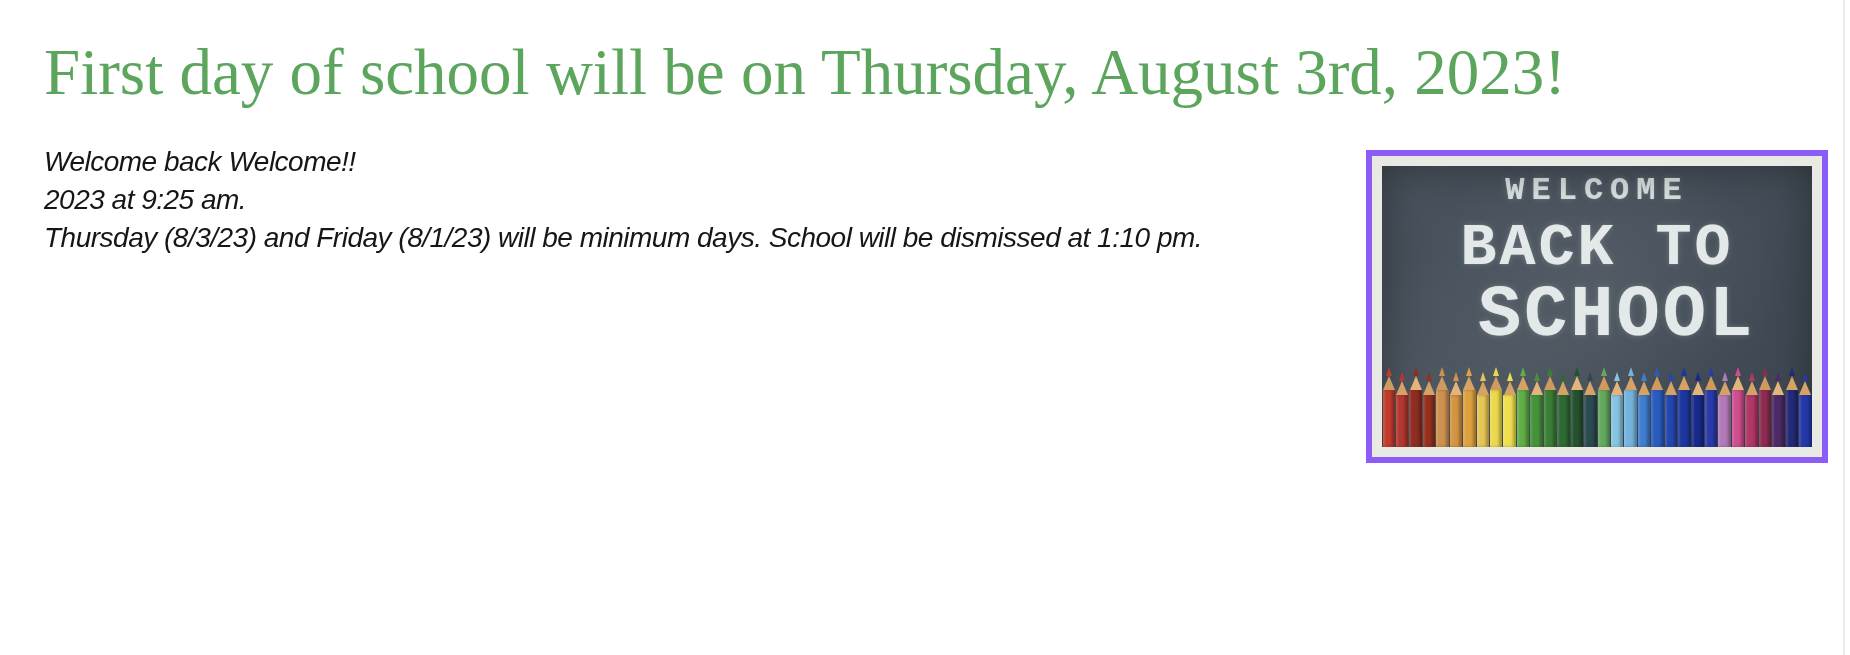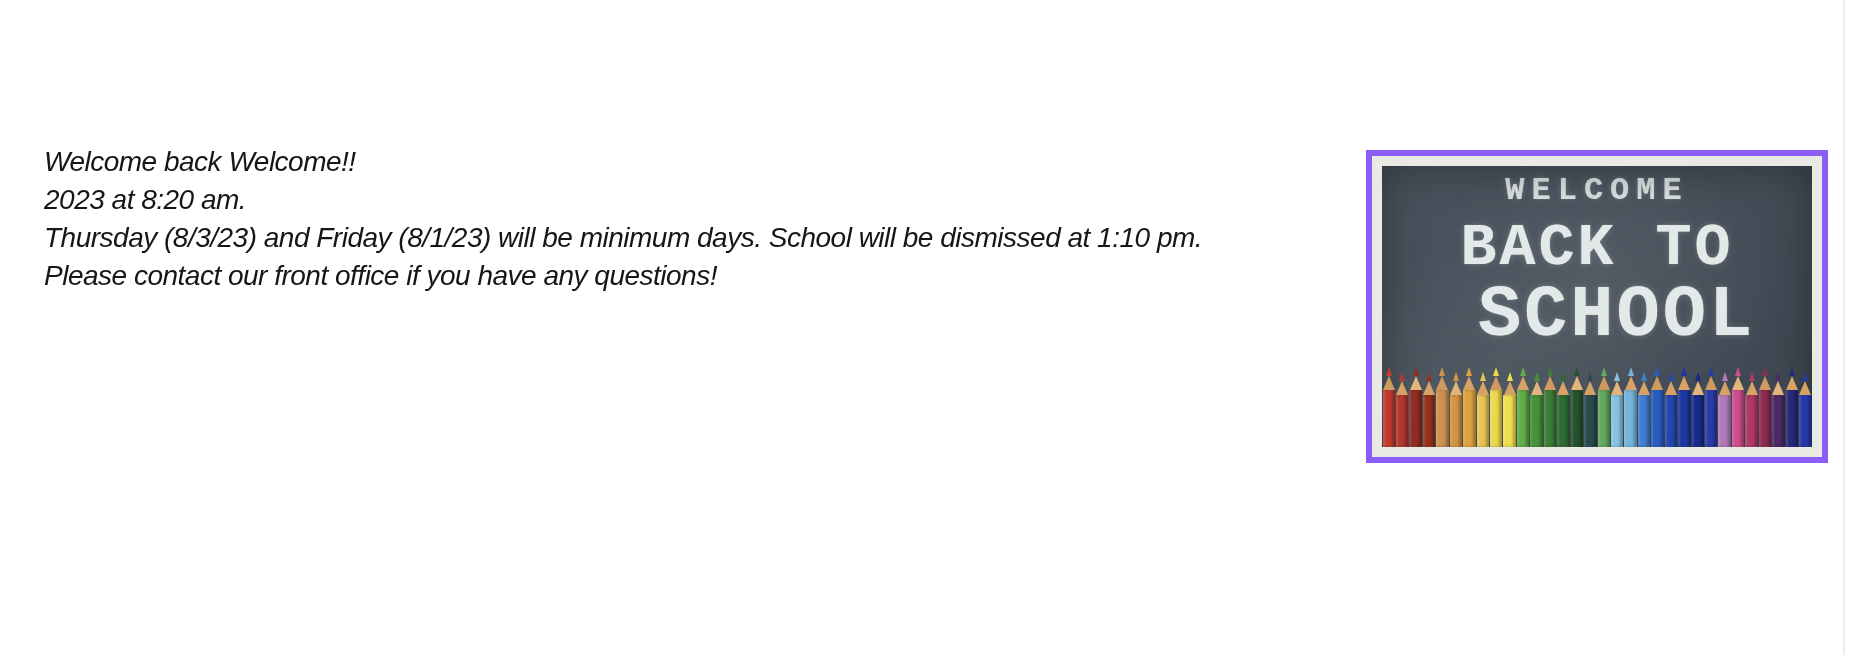--- a/index.html
+++ b/index.html
@@ -139,26 +139,26 @@
     width: 2px;
     height: 655px;
     background: #ececec;
   }
 </style>
 </head>
 <body>
 
 <div class="canvas">
 
+  <h1 class="headline">First day of school will be on Thursday, August 3rd, 2023!</h1>
 
   <div class="announcement" id="announcement">
       <div class="line">Welcome back Welcome!!</div>
-      <div class="line">2023 at 8:20 am.</div>
+      <div class="line">2023 at 9:25 am.</div>
       <div class="line">Thursday (8/3/23) and Friday (8/1/23) will be minimum days. School will be dismissed at 1:10 pm.</div>
-      <div class="line">Please contact our front office if you have any questions!</div>
     </div>
 
   <figure class="poster-frame">
     <div class="board">
       <div class="chalk chalk-welcome">WELCOME</div>
       <div class="chalk chalk-line1">BACK TO</div>
       <div class="chalk chalk-line2">SCHOOL</div>
       <div class="pencil-row" id="pencils">
           <div class="pencil">
             <div class="lead" style="border-bottom-color: rgb(194, 58, 43);"></div>

